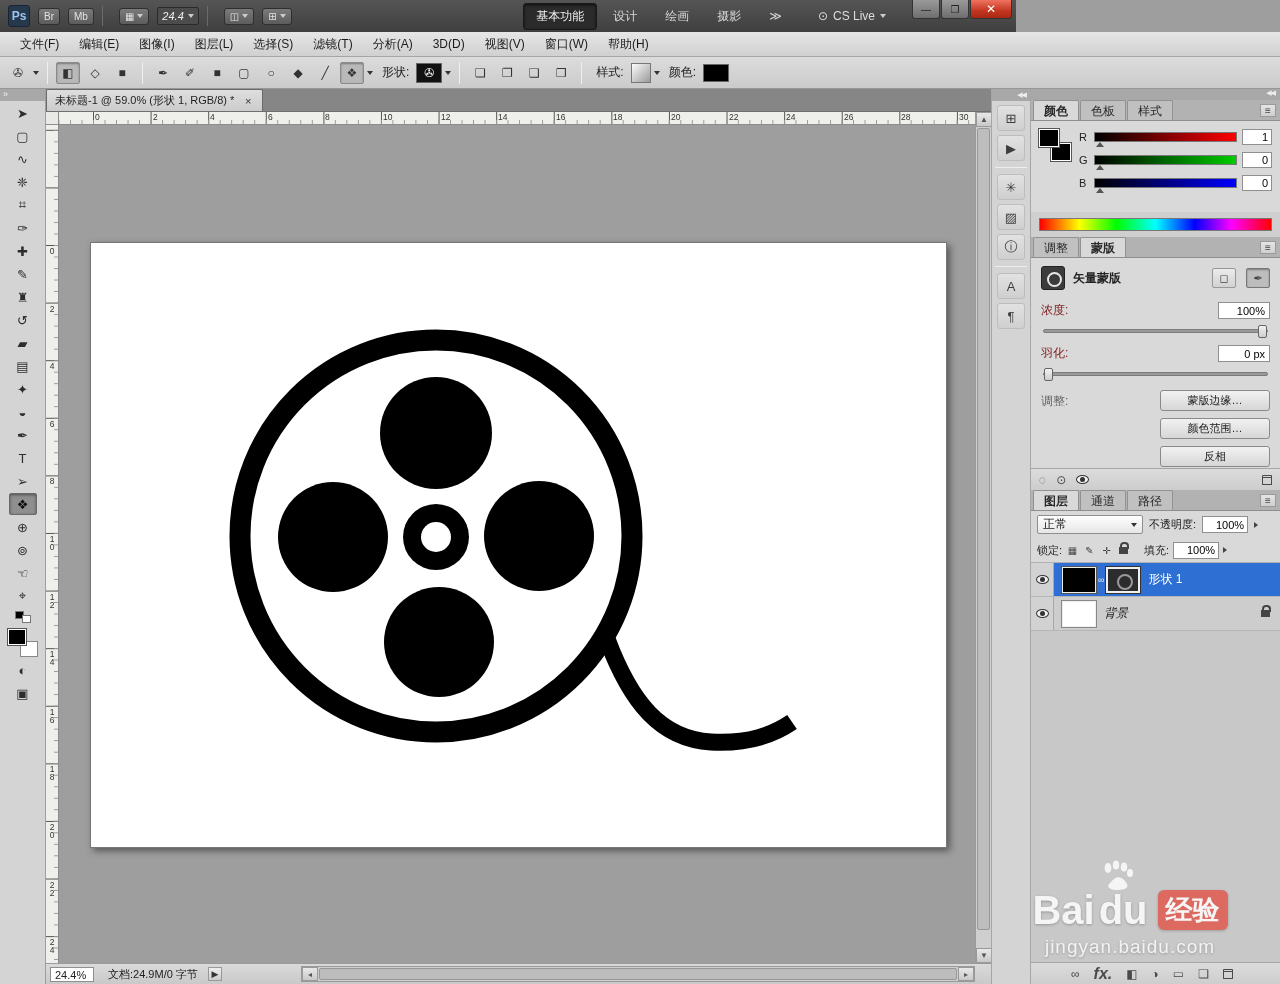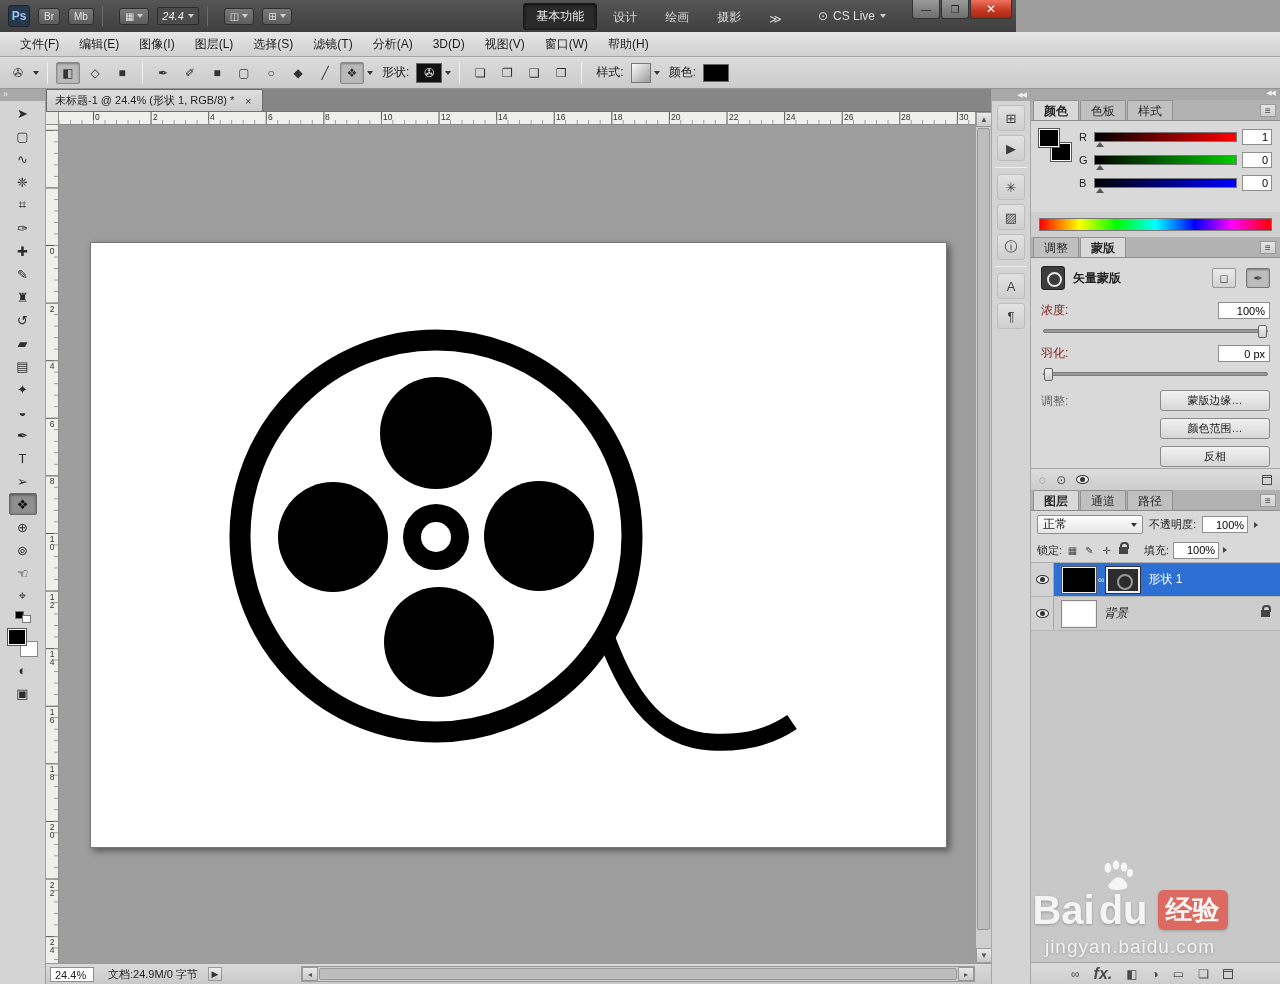--- a/index.html
+++ b/index.html
@@ -11,21 +11,21 @@
     background:linear-gradient(#555,#3f3f3f); display:flex; align-items:center; padding-left:8px; color:#ddd; }
   .ps-logo { width:22px; height:22px; background:#26384c; color:#9cc3ef; font-weight:bold; font-size:12px;
     display:flex; align-items:center; justify-content:center; border-radius:3px; border:1px solid #1a2433; }
   .abtn { background:linear-gradient(#7a7a7a,#5c5c5c); border:1px solid #2e2e2e; border-radius:3px;
     color:#e3e3e3; font-size:10px; padding:2px 5px; margin-left:8px; display:inline-flex; align-items:center; gap:3px;text-align:center; }
   .adivider { width:1px; height:20px; background:#2e2e2e; border-right:1px solid #6b6b6b; margin:0 8px; }
   .zoom-box { background:#4c4c4c; border:1px solid #2a2a2a; border-radius:2px; color:#eee; font-size:11px;
     padding:2px 4px; margin-left:8px; display:inline-flex; align-items:center; gap:4px;font-style:italic; }
   .arrow-down { width:0; height:0; border-left:3px solid transparent; border-right:3px solid transparent; border-top:4px solid #ccc; display:inline-block; }
   .arrow-down.dark { border-top-color:#333; }
-  .ws-group { margin-left:auto; display:flex; align-items:flex-end; gap:4px; }
+  .ws-group { margin-left:auto; display:flex; align-items:center; gap:4px; }
   .ws-btn { padding:4px 12px; color:#d8d8d8; font-size:12px; border-radius:3px; }
   .ws-btn.active { background:#2b2b2b; border:1px solid #191919; box-shadow:inset 0 1px 3px rgba(0,0,0,.7); color:#f0f0f0; }
   .cs-live { display:flex; align-items:center; gap:5px; margin:0 14px 0 24px; color:#ddd; font-size:12px; }
   .win-controls { position:absolute; right:4px; top:0; display:flex; }
   .win-btn { width:28px; height:19px; background:linear-gradient(#9a9a9a,#6e6e6e); border:1px solid #333;
     border-top:none; color:#222; font-size:10px; display:flex; align-items:center; justify-content:center; border-radius:0 0 3px 3px; margin-left:1px; }
   .win-btn.close { width:42px; background:linear-gradient(#ef7360,#c33520 60%,#a92812); color:#fff; font-weight:bold; font-size:12px; }
 
   
   #menubar { position:absolute; left:0; top:32px; width:1280px; height:25px;
@@ -308,21 +308,21 @@
     <div class="swatch-bg"></div>
     <div class="swatch-fg"></div>
   </div>
   <div class="tool">◐</div>
   <div class="tool">▣</div>
 </div>
 
 <div id="docwin">
   <div id="tabbar">
     <div class="doc-tab">
-      <span>未标题-1 @ 24.4% (形状 1, RGB/8) *</span>
+      <span>未标题-1 @ 59.0% (形状 1, RGB/8) *</span>
       <span class="tab-close">×</span>
     </div>
   </div>
 
   <div id="ruler-corner"></div>
 
   <div id="ruler-top">
     <span class="rt-num" style="left:36px">0</span>
     <span class="rt-num" style="left:94px">2</span>
     <span class="rt-num" style="left:151px">4</span>

